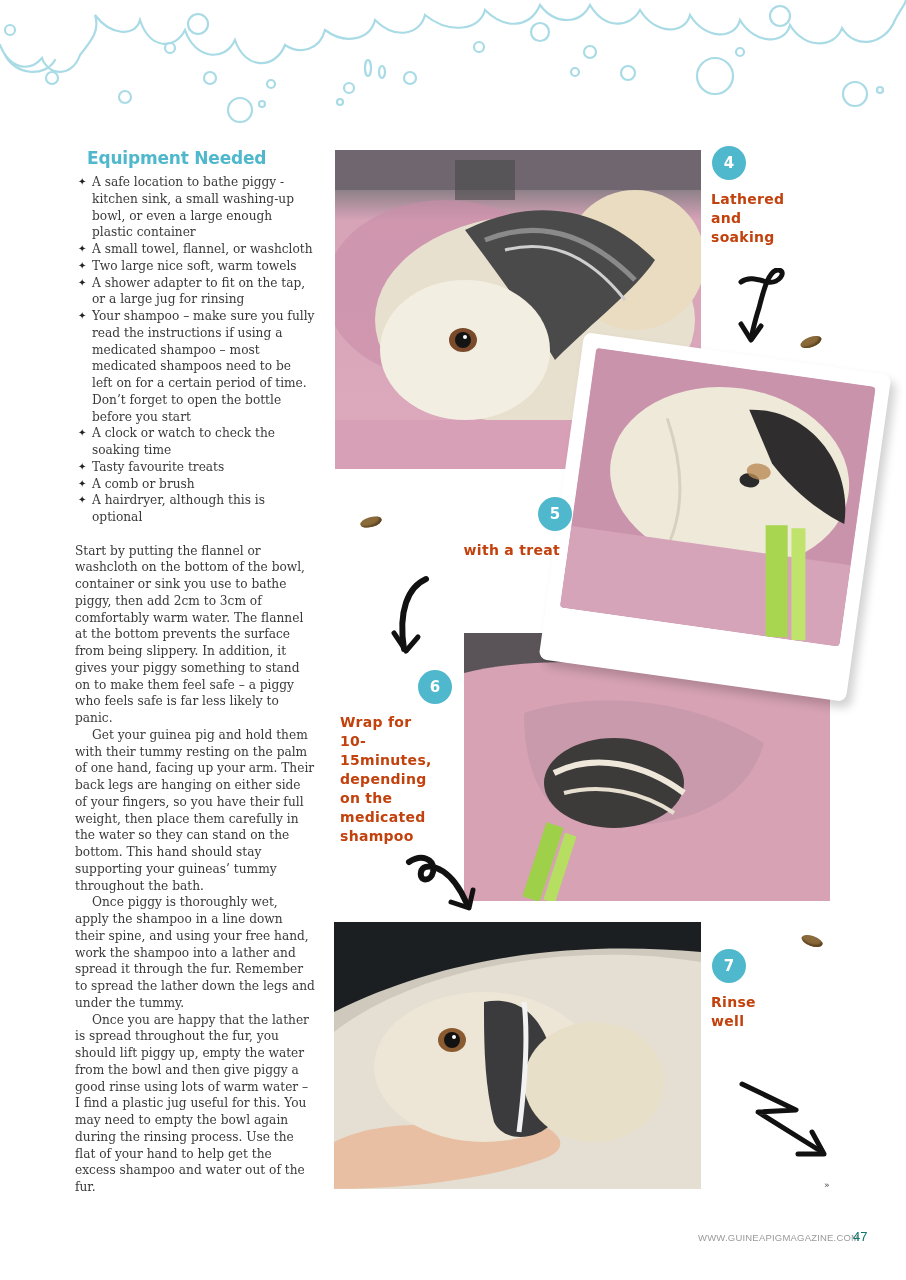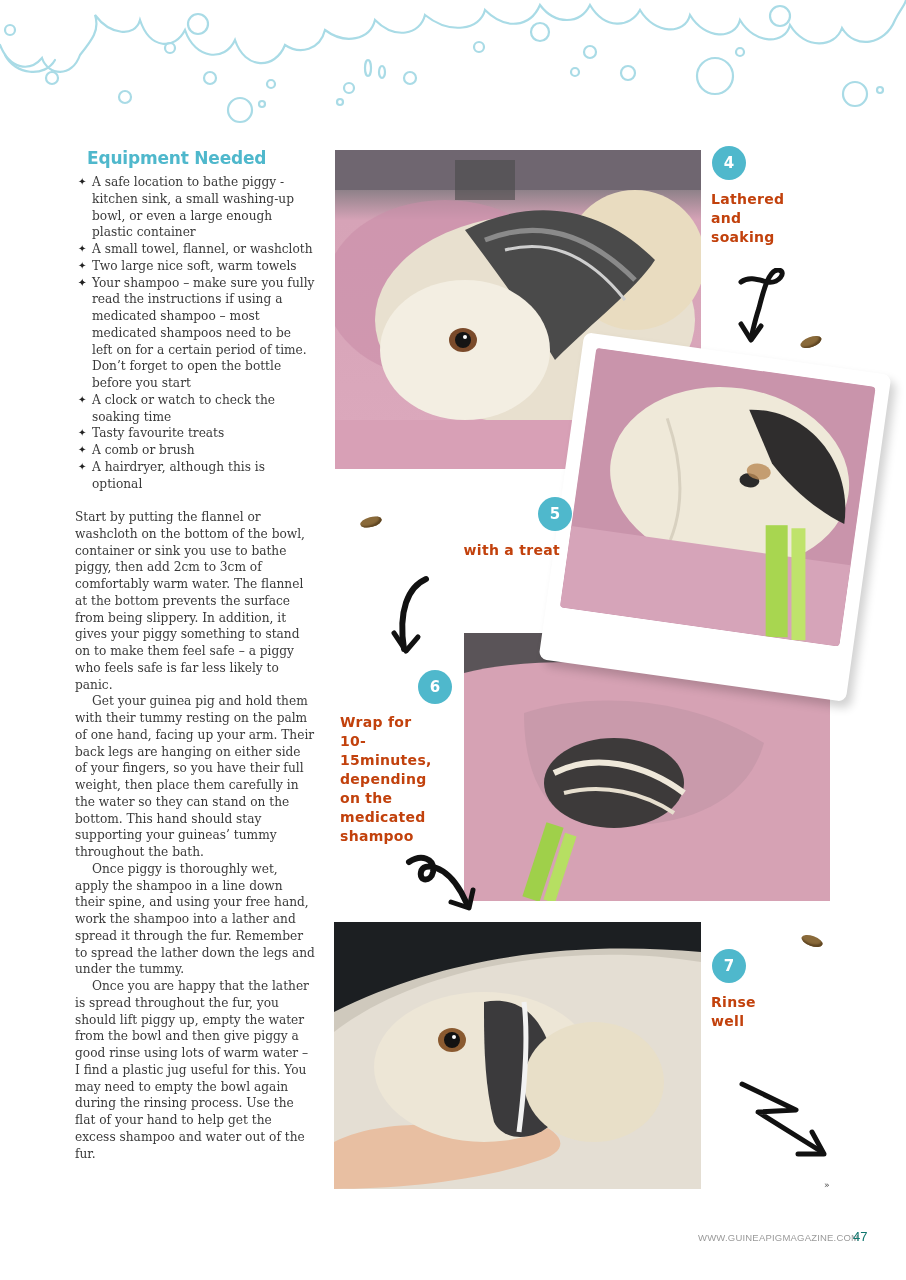--- a/index.html
+++ b/index.html
@@ -54,21 +54,21 @@
     <ellipse cx="382" cy="72" rx="3" ry="6"></ellipse>
   </g>
 </svg>
 
 <div class="col">
   <h2>Equipment Needed</h2>
   <ul>
     <li><span class="bul">✦</span><span>A safe location to bathe piggy - kitchen sink, a small washing-up bowl, or even a large enough plastic container</span></li>
     <li><span class="bul">✦</span><span>A small towel, flannel, or washcloth</span></li>
     <li><span class="bul">✦</span><span>Two large nice soft, warm towels</span></li>
-    <li><span class="bul">✦</span></li>
+    <li><span class="bul">✦</span><span>A shower adapter to fit on the tap, or a large jug for rinsing</span></li>
     <li><span class="bul">✦</span><span>Your shampoo – make sure you fully read the instructions if using a medicated shampoo – most medicated shampoos need to be left on for a certain period of time. Don’t forget to open the bottle before you start</span></li>
     <li><span class="bul">✦</span><span>A clock or watch to check the soaking time</span></li>
     <li><span class="bul">✦</span><span>Tasty favourite treats</span></li>
     <li><span class="bul">✦</span><span>A comb or brush</span></li>
     <li><span class="bul">✦</span><span>A hairdryer, although this is optional</span></li>
   </ul>
   <div class="gap"></div>
   <p>Start by putting the flannel or washcloth on the bottom of the bowl, container or sink you use to bathe piggy, then add 2cm to 3cm of comfortably warm water. The flannel at the bottom prevents the surface from being slippery. In addition, it gives your piggy something to stand on to make them feel safe – a piggy who feels safe is far less likely to panic.</p>
   <p class="ind">Get your guinea pig and hold them with their tummy resting on the palm of one hand, facing up your arm. Their back legs are hanging on either side of your fingers, so you have their full weight, then place them carefully in the water so they can stand on the bottom. This hand should stay supporting your guineas’ tummy throughout the bath.</p>
   <p class="ind">Once piggy is thoroughly wet, apply the shampoo in a line down their spine, and using your free hand, work the shampoo into a lather and spread it through the fur. Remember to spread the lather down the legs and under the tummy.</p>

